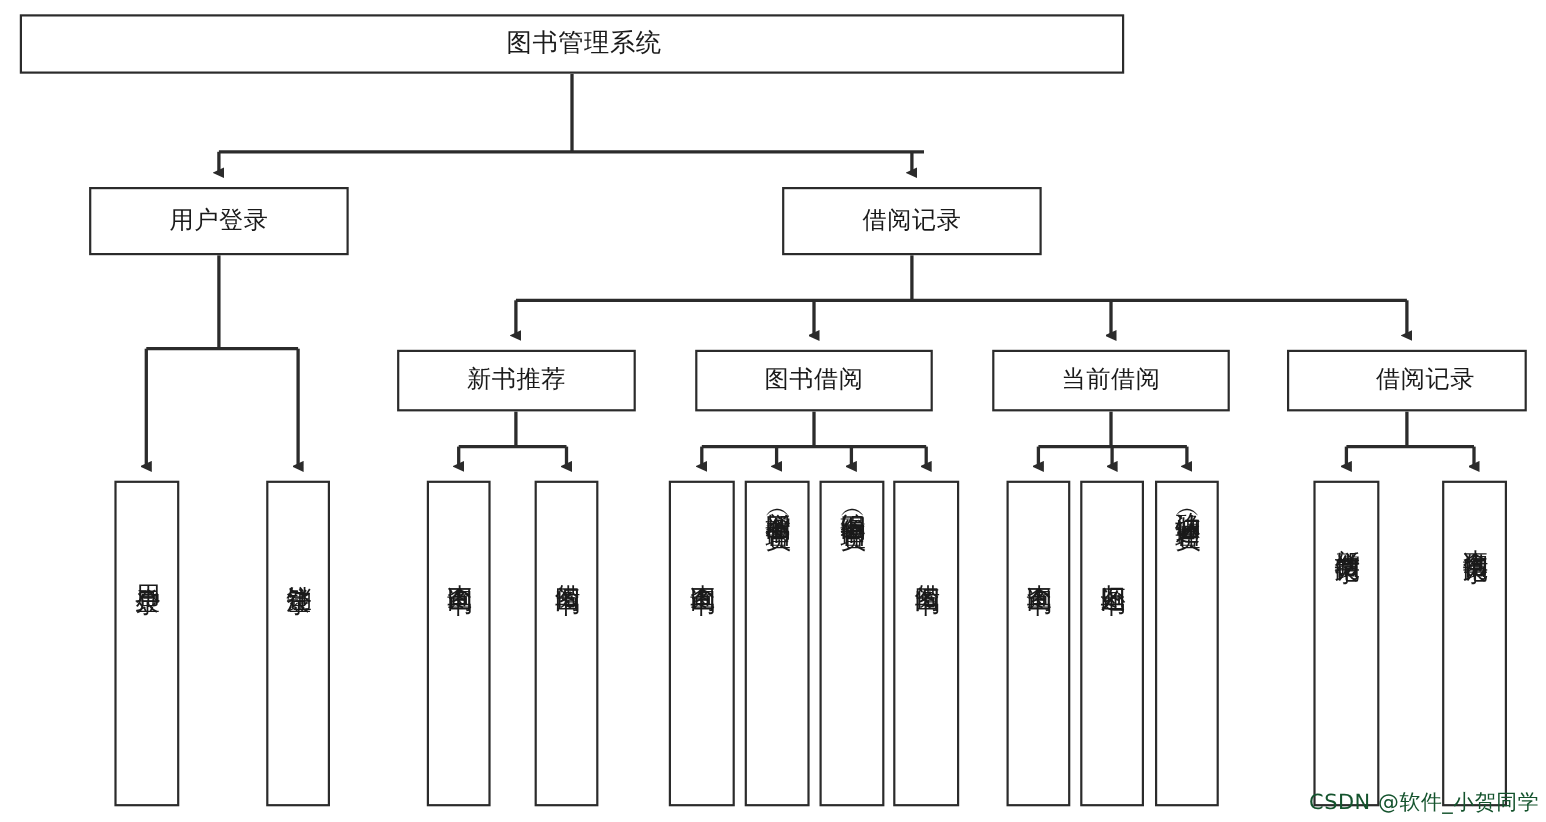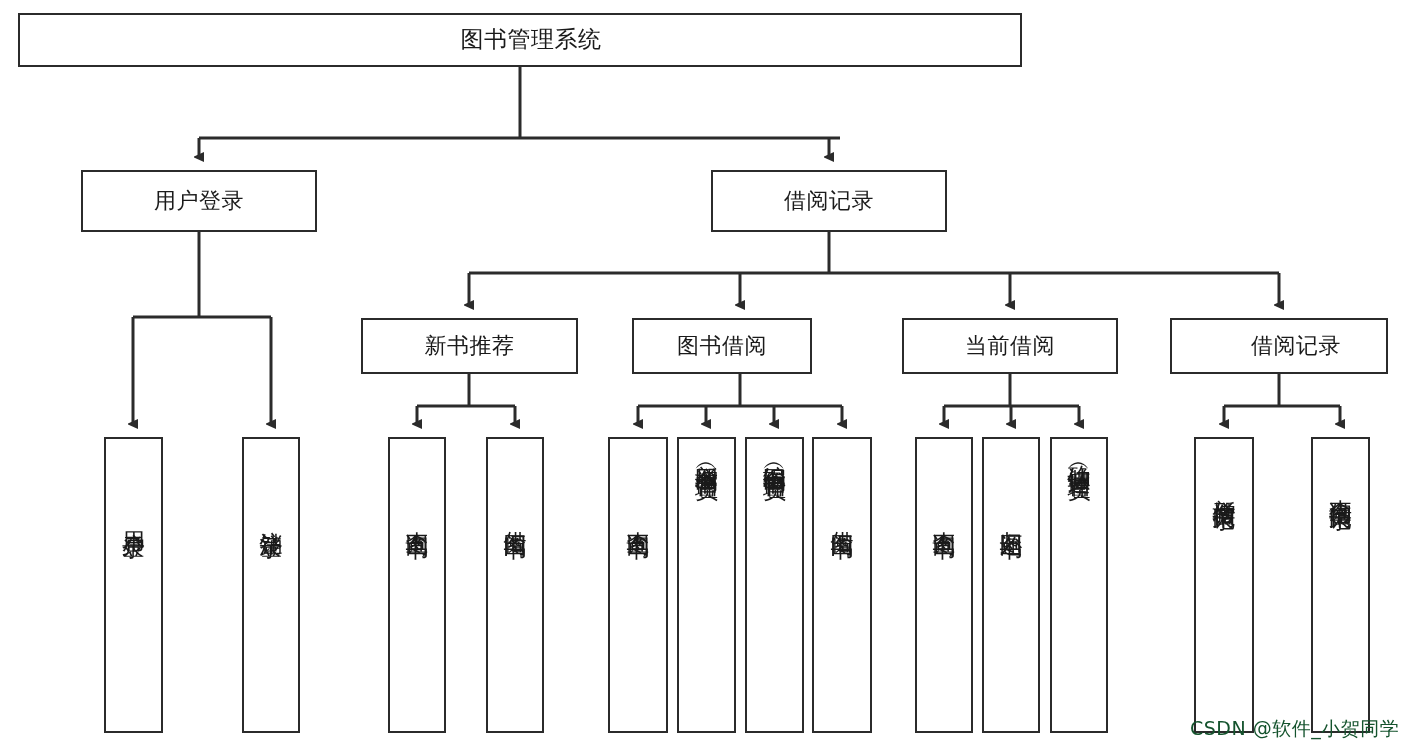--- a/index.html
+++ b/index.html
@@ -133,21 +133,21 @@
   <div class="node h" style="left:81px; top:170px; width:236px; height:62px;">
     <span class="lbl">用户登录</span>
   </div>
   <div class="node h" style="left:711px; top:170px; width:236px; height:62px;">
     <span class="lbl">借阅记录</span>
   </div>
 
   <div class="node h" style="left:361px; top:318px; width:217px; height:56px;">
     <span class="lbl">新书推荐</span>
   </div>
-  <div class="node h" style="left:632px; top:318px; width:180px; height:56px;">
+  <div class="node h" style="left:632px; top:318px; width:216px; height:56px;">
     <span class="lbl">图书借阅</span>
   </div>
   <div class="node h" style="left:902px; top:318px; width:216px; height:56px;">
     <span class="lbl">当前借阅</span>
   </div>
   <div class="node h" style="left:1170px; top:318px; width:218px; height:56px;padding-left:34px;">
     <span class="lbl">借阅记录</span>
   </div>
 
   <div class="node v" style="left:104px; top:437px; width:59px; height:296px; padding-top:74px;">

